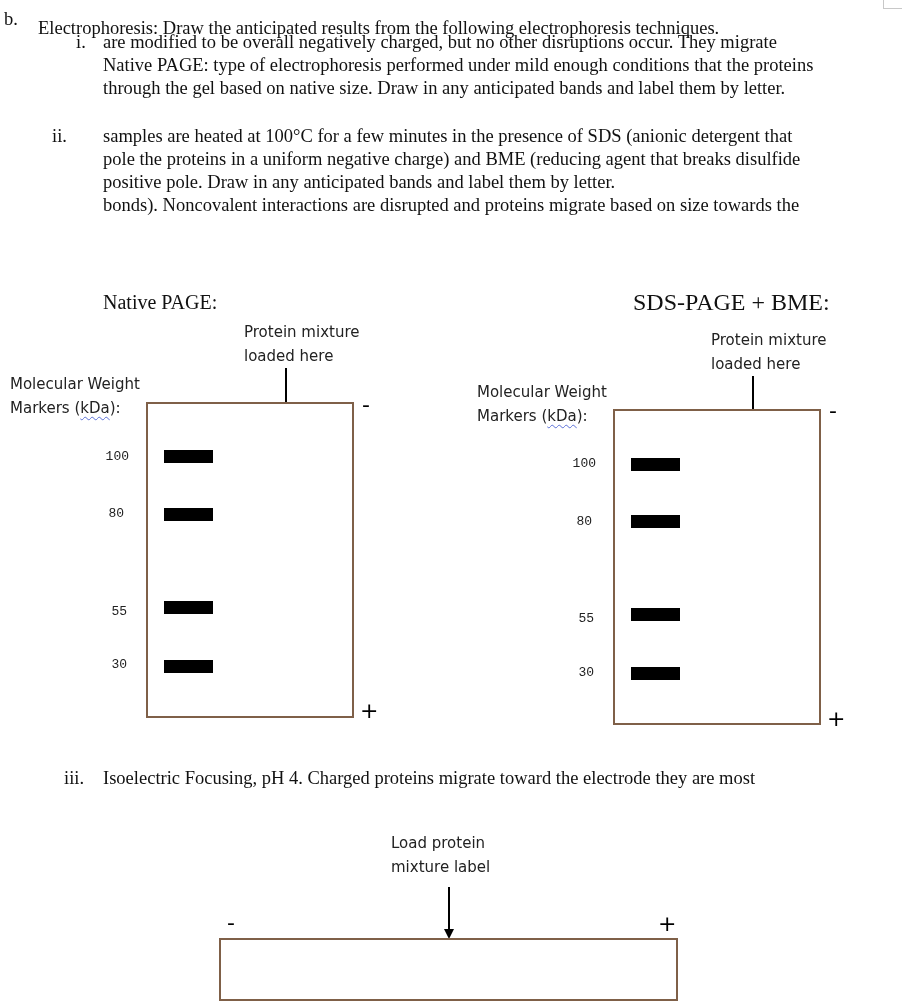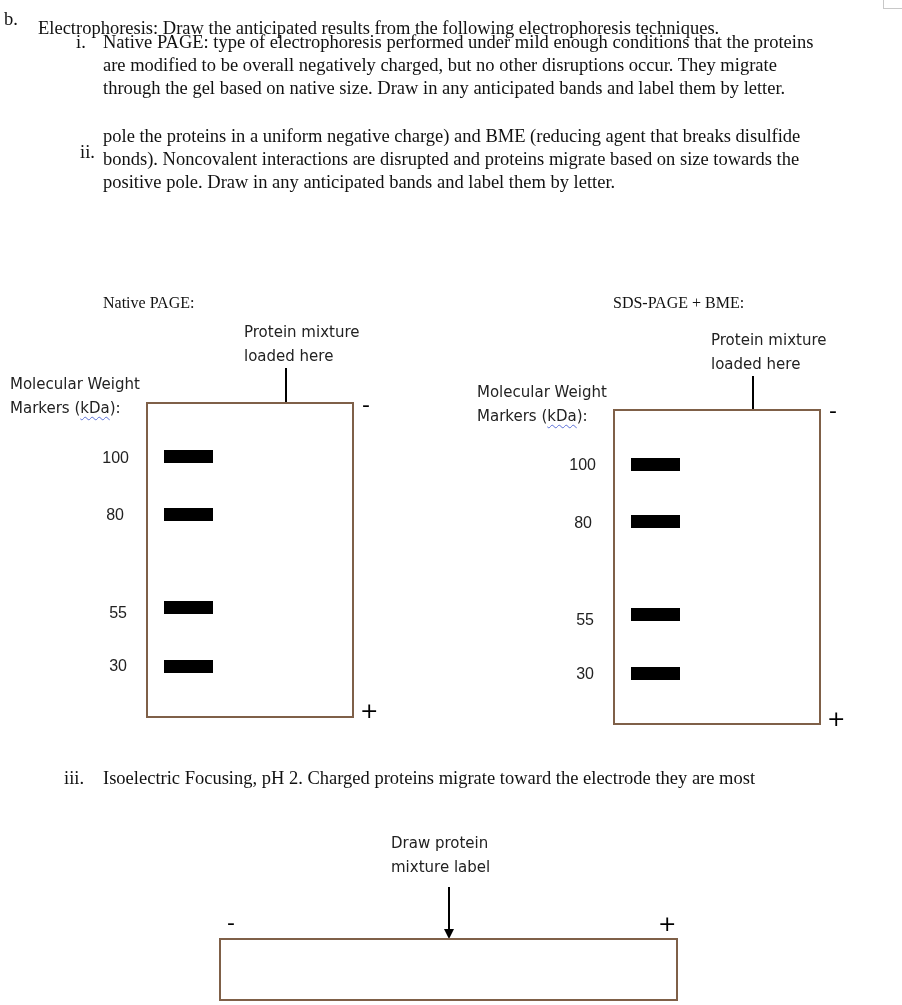--- a/index.html
+++ b/index.html
@@ -4,50 +4,51 @@
 <style>
   html, body { margin: 0; padding: 0; background: #ffffff; }
   body { width: 902px; height: 1005px; position: relative; overflow: hidden; color: #111; }
   .serif { font-family: "Liberation Serif", "DejaVu Serif", serif; font-size: 18.5px; line-height: 23px; }
   .sans { font-family: "DejaVu Sans", "Liberation Sans", sans-serif; font-size: 15px; line-height: 24px; color: #222; }
   .abs { position: absolute; }
   .b { font-weight: normal; }
   .squiggle { text-decoration: underline wavy #5a6fd6; text-decoration-thickness: 1px; text-underline-offset: 3px; }
   .gel { position: absolute; border: 2px solid #7f6048; box-sizing: border-box; background: #fff; }
   .band { position: absolute; width: 49px; height: 13px; background: #000; }
-  .mw { position: absolute; width: 40px; text-align: right; font-family: Liberation Sans, sans-serif; font-size: 16px; color: #222; }
+  .mw { position: absolute; width: 40px; text-align: right; font-family: Liberation Mono, monospace; font-size: 13px; color: #222; }
   .arrow-line { position: absolute; width: 1.5px; background: #000; }
   .arrow-head { position: absolute; width: 0; height: 0; border-left: 5px solid transparent; border-right: 5px solid transparent; border-top: 10px solid #000; }
   .pole { position: absolute; font-family: "DejaVu Sans", "Liberation Sans", sans-serif; font-size: 22px; line-height: 22px; color: #000; }
   .corner { position: absolute; right: 0; top: 0; width: 18px; height: 8px; border-left: 1px solid #c8c8c8; border-bottom: 1px solid #c8c8c8; }
 </style>
 </head>
 <body>
 
 <div class="corner"></div>
 
 <div class="abs serif" style="left:4px; top:8px;">b.</div>
 <div class="abs serif" style="left:38px; top:17px;">Electrophoresis: Draw the anticipated results from the following electrophoresis techniques.</div>
 
 <div class="abs serif" style="left:76px; top:31px;">i.</div>
 <div class="abs serif" style="left:103px; top:31px; width:790px;">
+  <div>are modified to be overall negatively charged, but no other disruptions occur. They migrate</div>
   <div>Native PAGE: type of electrophoresis performed under mild enough conditions that the proteins</div>
-  <div>are modified to be overall negatively charged, but no other disruptions occur. They migrate</div>
   <div><span>through the gel based on native size. </span><span class="b">Draw in any anticipated bands and label them by letter.</span></div>
 </div>
 
-<div class="abs serif" style="left:80px; top:125px;margin-top:16px;">ii.</div>
+<div class="abs serif" style="left:52px; top:125px;">ii.</div>
 <div class="abs serif" style="left:103px; top:125px; width:790px;">
+  <div>samples are heated at 100°C for a few minutes in the presence of SDS (anionic detergent that</div>
   <div>pole the proteins in a uniform negative charge) and BME (reducing agent that breaks disulfide</div>
+  <div><span>positive pole. </span><span class="b">Draw in any anticipated bands and label them by letter.</span></div>
   <div>bonds). Noncovalent interactions are disrupted and proteins migrate based on size towards the</div>
-  <div><span>positive pole. </span><span class="b">Draw in any anticipated bands and label them by letter.</span></div>
 </div>
 
 <div>
-  <div class="abs serif b" style="left:103px; top:291px; font-size:16px;">Native PAGE:</div>
+  <div class="abs serif b" style="left:103px; top:291px; font-size:20px;">Native PAGE:</div>
   <div class="abs sans" style="left:244px; top:320px;">
     <div>Protein mixture</div>
     <div>loaded here</div>
   </div>
   <div class="abs sans" style="left:10px; top:372px;">
     <div>Molecular Weight</div>
     <div><span>Markers (</span><span class="squiggle">kDa</span><span>):</span></div>
   </div>
   <div class="arrow-line" style="left:285px; top:368px; height:37px;"></div>
   <div class="arrow-head" style="left:281px; top:405px;"></div>
@@ -58,21 +59,21 @@
   <div class="mw" style="left:84px; top:506px;">80</div>
   <div class="mw" style="left:87px; top:604px;">55</div>
   <div class="mw" style="left:87px; top:657px;">30</div>
   <div class="band" style="left:164px; top:450px;"></div>
   <div class="band" style="left:164px; top:508px;"></div>
   <div class="band" style="left:164px; top:601px;"></div>
   <div class="band" style="left:164px; top:660px;"></div>
 </div>
 
 <div>
-  <div class="abs serif b" style="left:613px; top:291px; font-size:16px;">SDS-PAGE + BME:</div>
+  <div class="abs serif b" style="left:633px; top:291px; font-size:24px;">SDS-PAGE + BME:</div>
   <div class="abs sans" style="left:711px; top:328px;">
     <div>Protein mixture</div>
     <div>loaded here</div>
   </div>
   <div class="abs sans" style="left:477px; top:380px;">
     <div>Molecular Weight</div>
     <div><span>Markers (</span><span class="squiggle">kDa</span><span>):</span></div>
   </div>
   <div class="arrow-line" style="left:752px; top:376px; height:36px;"></div>
   <div class="arrow-head" style="left:748px; top:413px;"></div>
@@ -84,26 +85,26 @@
   <div class="mw" style="left:554px; top:611px;">55</div>
   <div class="mw" style="left:554px; top:665px;">30</div>
   <div class="band" style="left:631px; top:458px;"></div>
   <div class="band" style="left:631px; top:515px;"></div>
   <div class="band" style="left:631px; top:608px;"></div>
   <div class="band" style="left:631px; top:667px;"></div>
 </div>
 
 <div class="abs serif" style="left:64px; top:767px;text-align:right;">iii.</div>
 <div class="abs serif" style="left:103px; top:767px; width:790px;">
-  <div>Isoelectric Focusing, pH 2. Charged proteins migrate toward the electrode they are most</div>
+  <div>Isoelectric Focusing, pH 4. Charged proteins migrate toward the electrode they are most</div>
 </div>
 
 <div>
   <div class="abs sans" style="left:391px; top:831px;">
-    <div>Draw protein</div>
+    <div>Load protein</div>
     <div>mixture label</div>
   </div>
   <div class="arrow-line" style="left:448px; top:887px; height:42px;"></div>
   <div class="arrow-head" style="left:444px; top:929px;"></div>
   <div class="gel" style="left:219px; top:938px; width:459px; height:63px;"></div>
   <div class="pole" style="left:227px; top:912px;">-</div>
   <div class="pole" style="left:658px; top:913px;">+</div>
 </div>
 
 </body></html>

